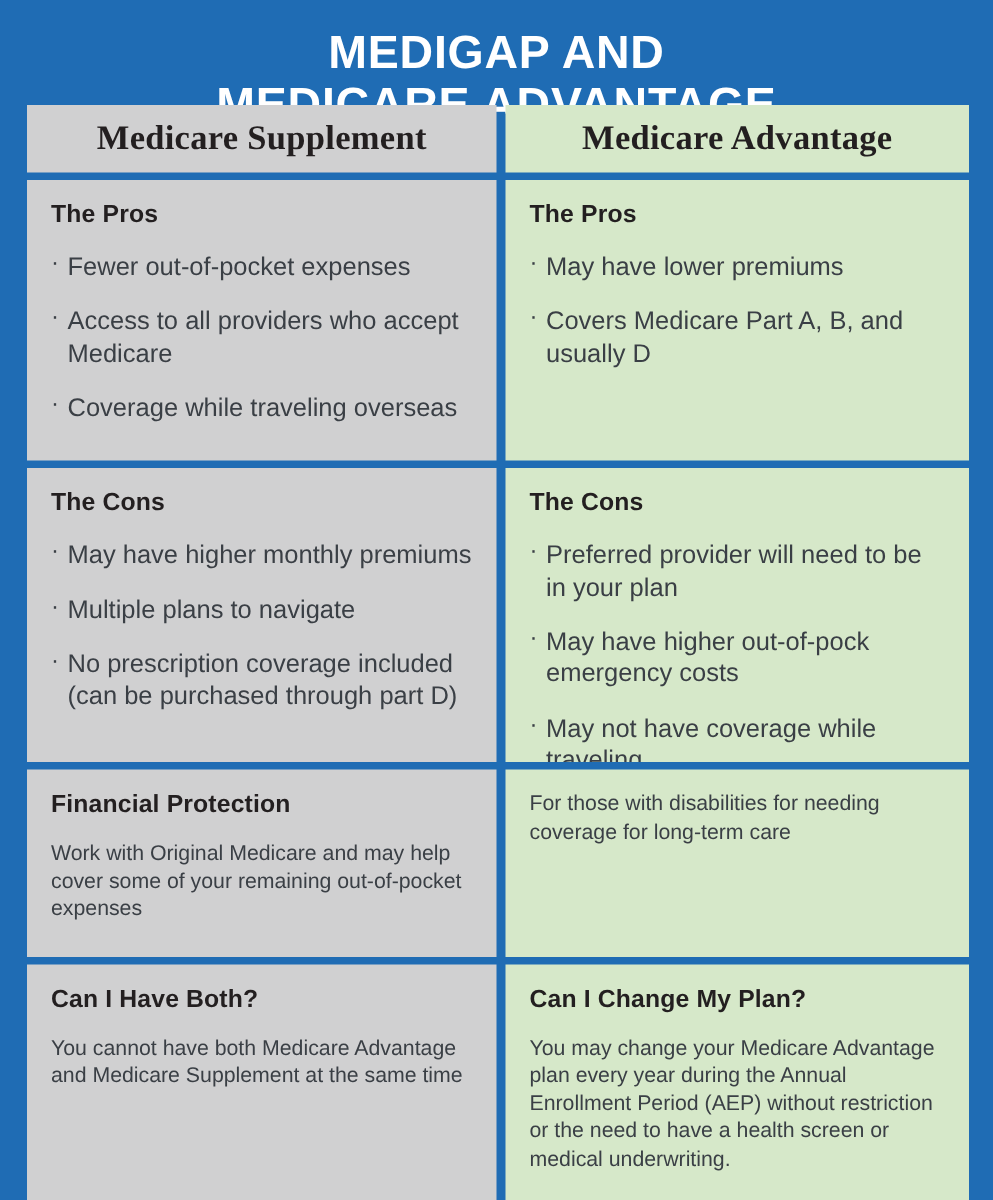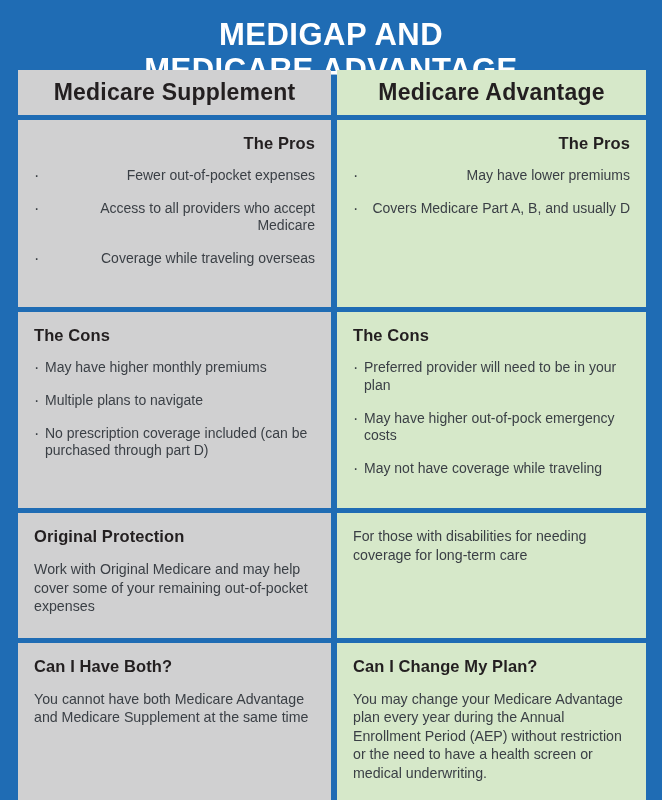--- a/index.html
+++ b/index.html
@@ -64,48 +64,49 @@
   .col-left .cell  { background: #d0d0d1; }
   .col-right .cell { background: #d6e8c9; }
 
   .cell.header {
     height: 46px;
     padding: 0 16px;
     display: flex;
     align-items: center;
     justify-content: center;
   }
-  .cell.r1 { height: 191px; text-align: right; }
+  .cell.r1 { height: 191px; }
   .cell.r2 { height: 200px; }
   .cell.r3 { height: 127px; }
   .cell.r4 { height: 160px; }
 
   .header-text {
     font-size: 23px;
     font-weight: bold;
     color: #231f20;
     letter-spacing: 0.2px;
+    font-family: Liberation Serif, serif;
   }
 
   .cell-title {
     font-size: 16.5px;
     font-weight: bold;
     color: #231f20;
     margin: 0 0 14px 0;
     letter-spacing: 0.1px;
   }
 
   .bullets {
     list-style: none;
     margin: 0;
     padding: 0;
   }
   .bullets li {
     position: relative;
-    font-size: 14px;
+    font-size: 17px;
     line-height: 1.26;
     color: #3a3f45;
     margin-bottom: 15px;
     padding-left: 11px;
   }
   .bullets li:last-child { margin-bottom: 0; }
   .bullets li::before {
     content: "\00B7";
     position: absolute;
     left: 0;
@@ -152,21 +153,21 @@
       <div class="cell r2">
         <div class="cell-title">The Cons</div>
         <ul class="bullets">
           <li>May have higher monthly premiums</li>
           <li>Multiple plans to navigate</li>
           <li>No prescription coverage included (can be purchased through part D)</li>
         </ul>
       </div>
 
       <div class="cell r3">
-        <div class="cell-title">Original Protection</div>
+        <div class="cell-title">Financial Protection</div>
         <p class="body-text">Work with Original Medicare and may help cover some of your remaining out-of-pocket expenses</p>
       </div>
 
       <div class="cell r4">
         <div class="cell-title">Can I Have Both?</div>
         <p class="body-text">You cannot have both Medicare Advantage and Medicare Supplement at the same time</p>
       </div>
 
     </div>
 

